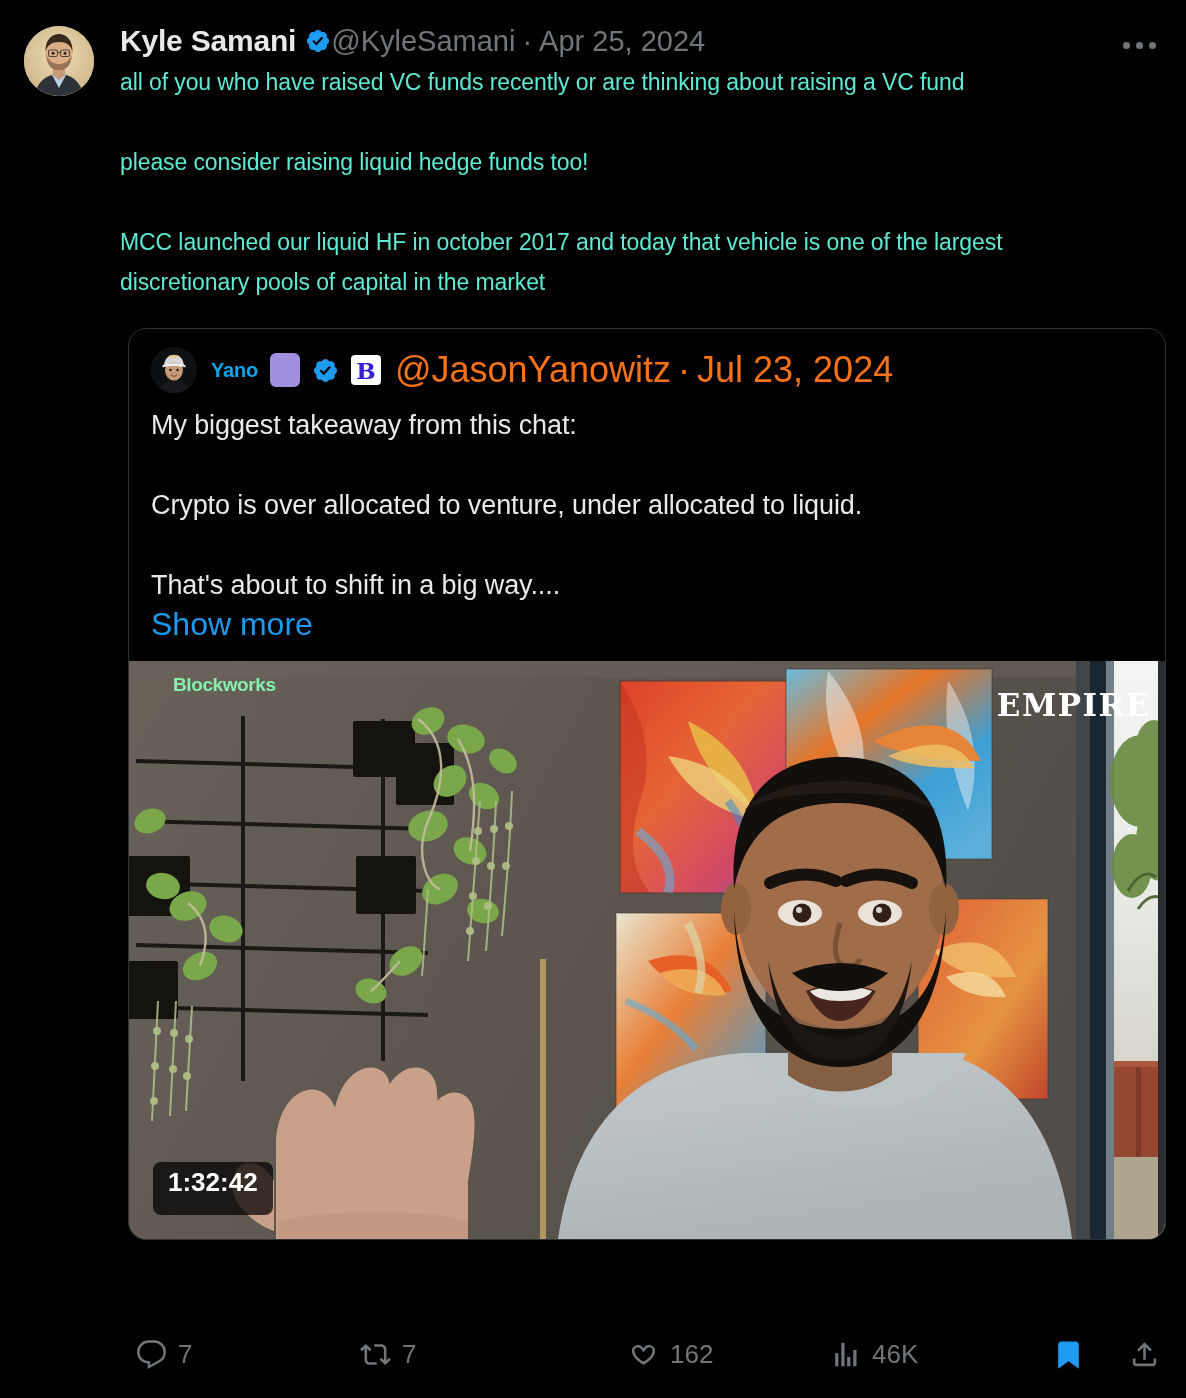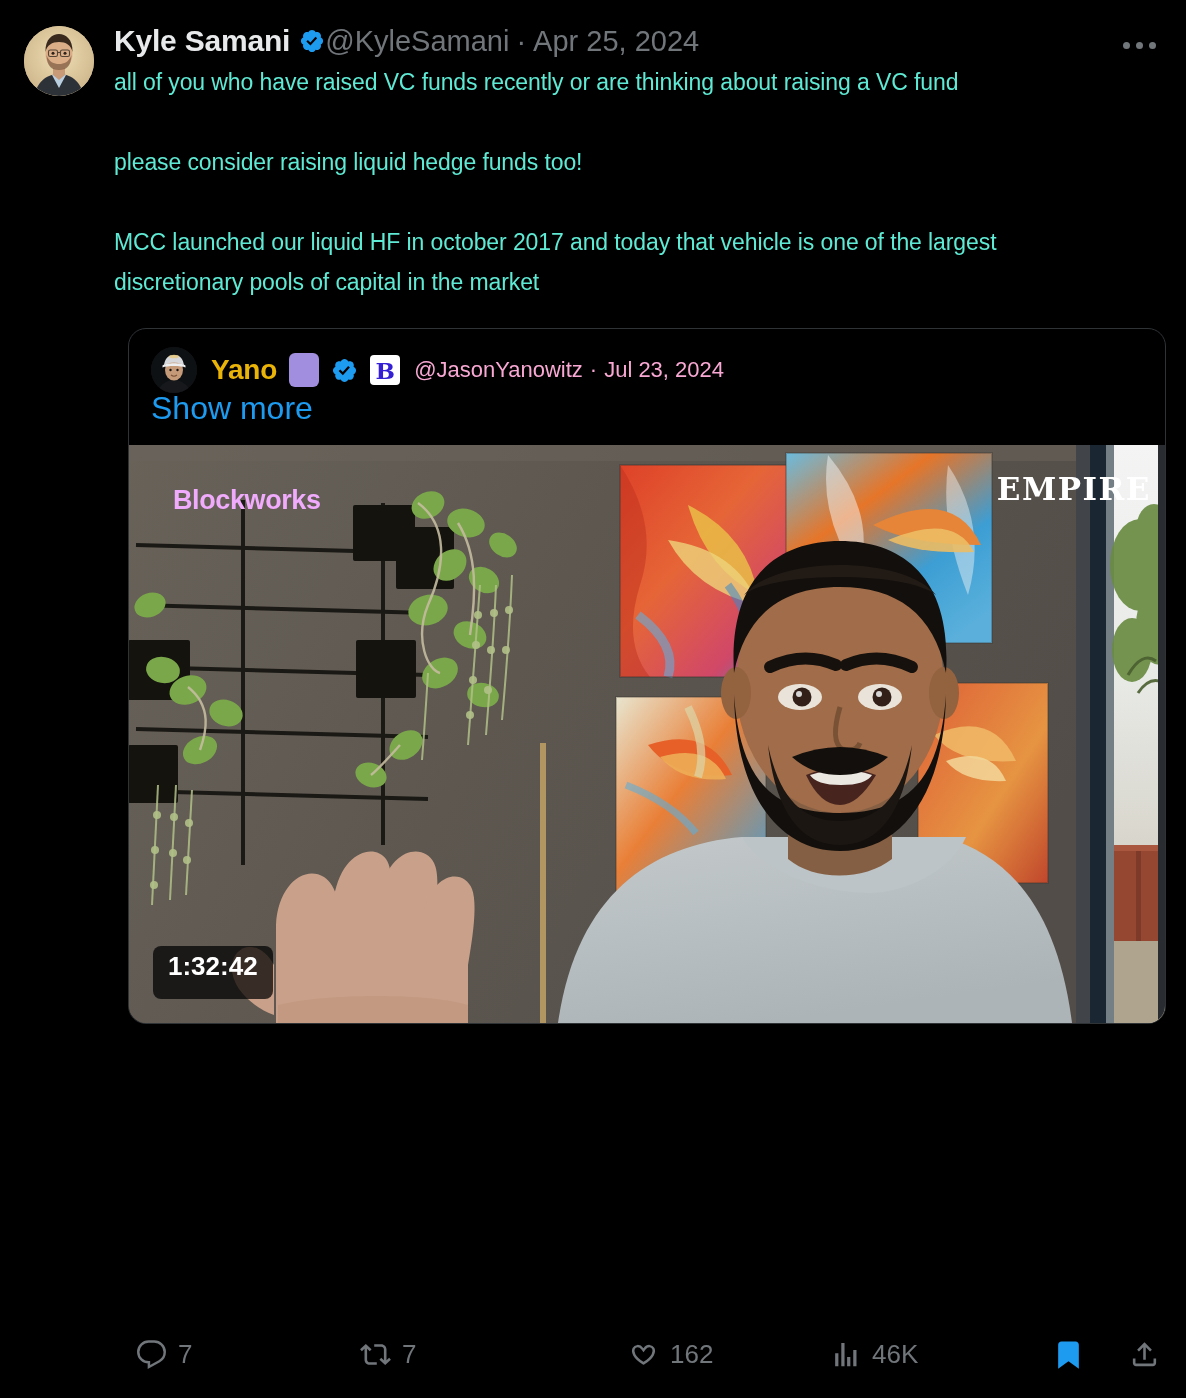--- a/index.html
+++ b/index.html
@@ -23,20 +23,21 @@
     height: 1398px;
     background: #000000;
     padding: 22px 24px 0 24px;
   }
 
   
   .header {
     position: relative;
     display: flex;
     align-items: flex-start;
+    gap: 6px;
   }
 
   .avatar {
     width: 70px;
     height: 70px;
     border-radius: 50%;
     flex: 0 0 70px;
     margin-top: 4px;
     overflow: hidden;
     position: relative;
@@ -133,23 +134,23 @@
     width: 46px;
     height: 46px;
     border-radius: 50%;
     flex: 0 0 46px;
     overflow: hidden;
     background: #141416;
   }
   .q-avatar svg { display: block; width: 100%; height: 100%; }
 
   .q-name {
-    font-size: 28px;
+    font-size: 20px;
     font-weight: bold;
-    color: #eab308;
+    color: #0ea5e9;
     margin-left: 14px;
     letter-spacing: -0.2px;
   }
 
   .q-emoji {
     width: 30px;
     height: 34px;
     border-radius: 6px;
     background: #a28ede;
     margin-left: 12px;
@@ -177,22 +178,22 @@
   }
   .q-affiliate span {
     font-family: "DejaVu Serif", serif;
     font-weight: bold;
     font-size: 23px;
     color: #3520d4;
     line-height: 1;
   }
 
   .q-handle, .q-sep, .q-date {
-    font-size: 22px;
-    color: #f9a8d4;
+    font-size: 36px;
+    color: #f97316;
   }
   .q-handle { margin-left: 14px; }
   .q-sep { margin: 0 7px; }
 
   .quote-text {
     font-size: 27px;
     line-height: 40px;
     color: #e7e9ea;
     padding: 16px 22px 0 22px;
     white-space: pre-wrap;
@@ -214,24 +215,24 @@
     width: 100%;
     height: 578px;
     background: #5a544d;
     overflow: hidden;
   }
   .video-wrap svg.scene { display: block; width: 100%; height: 100%; }
 
   .brand-logo {
     position: absolute;
     left: 44px;
-    top: 40px;
-    font-size: 27px;
+    top: 13px;
+    font-size: 19px;
     font-weight: bold;
-    color: #f0abfc;
+    color: #86efac;
     letter-spacing: -0.4px;
   }
 
   .show-logo {
     position: absolute;
     right: 14px;
     top: 26px;
     font-family: "DejaVu Serif", serif;
     font-size: 31px;
     font-weight: bold;
@@ -388,20 +389,25 @@
 
       <span class="q-affiliate">
         <span>B</span>
       </span>
 
       <span class="q-handle">@JasonYanowitz</span>
       <span class="q-sep">·</span>
       <span class="q-date">Jul 23, 2024</span>
     </div>
 
+    <div class="quote-text">My biggest takeaway from this chat:
+
+Crypto is over allocated to venture, under allocated to liquid.
+
+That's about to shift in a big way....</div>
     <span class="show-more">Show more</span>
 
     
     <div class="video-wrap">
       <svg class="scene" viewBox="0 0 1038 578" preserveAspectRatio="xMidYMid slice">
         <defs>
           <linearGradient id="wall" x1="0" y1="0" x2="1" y2="0.3">
             <stop offset="0%" stop-color="#6d665d"></stop>
             <stop offset="45%" stop-color="#615b54"></stop>
             <stop offset="100%" stop-color="#56514c"></stop>

